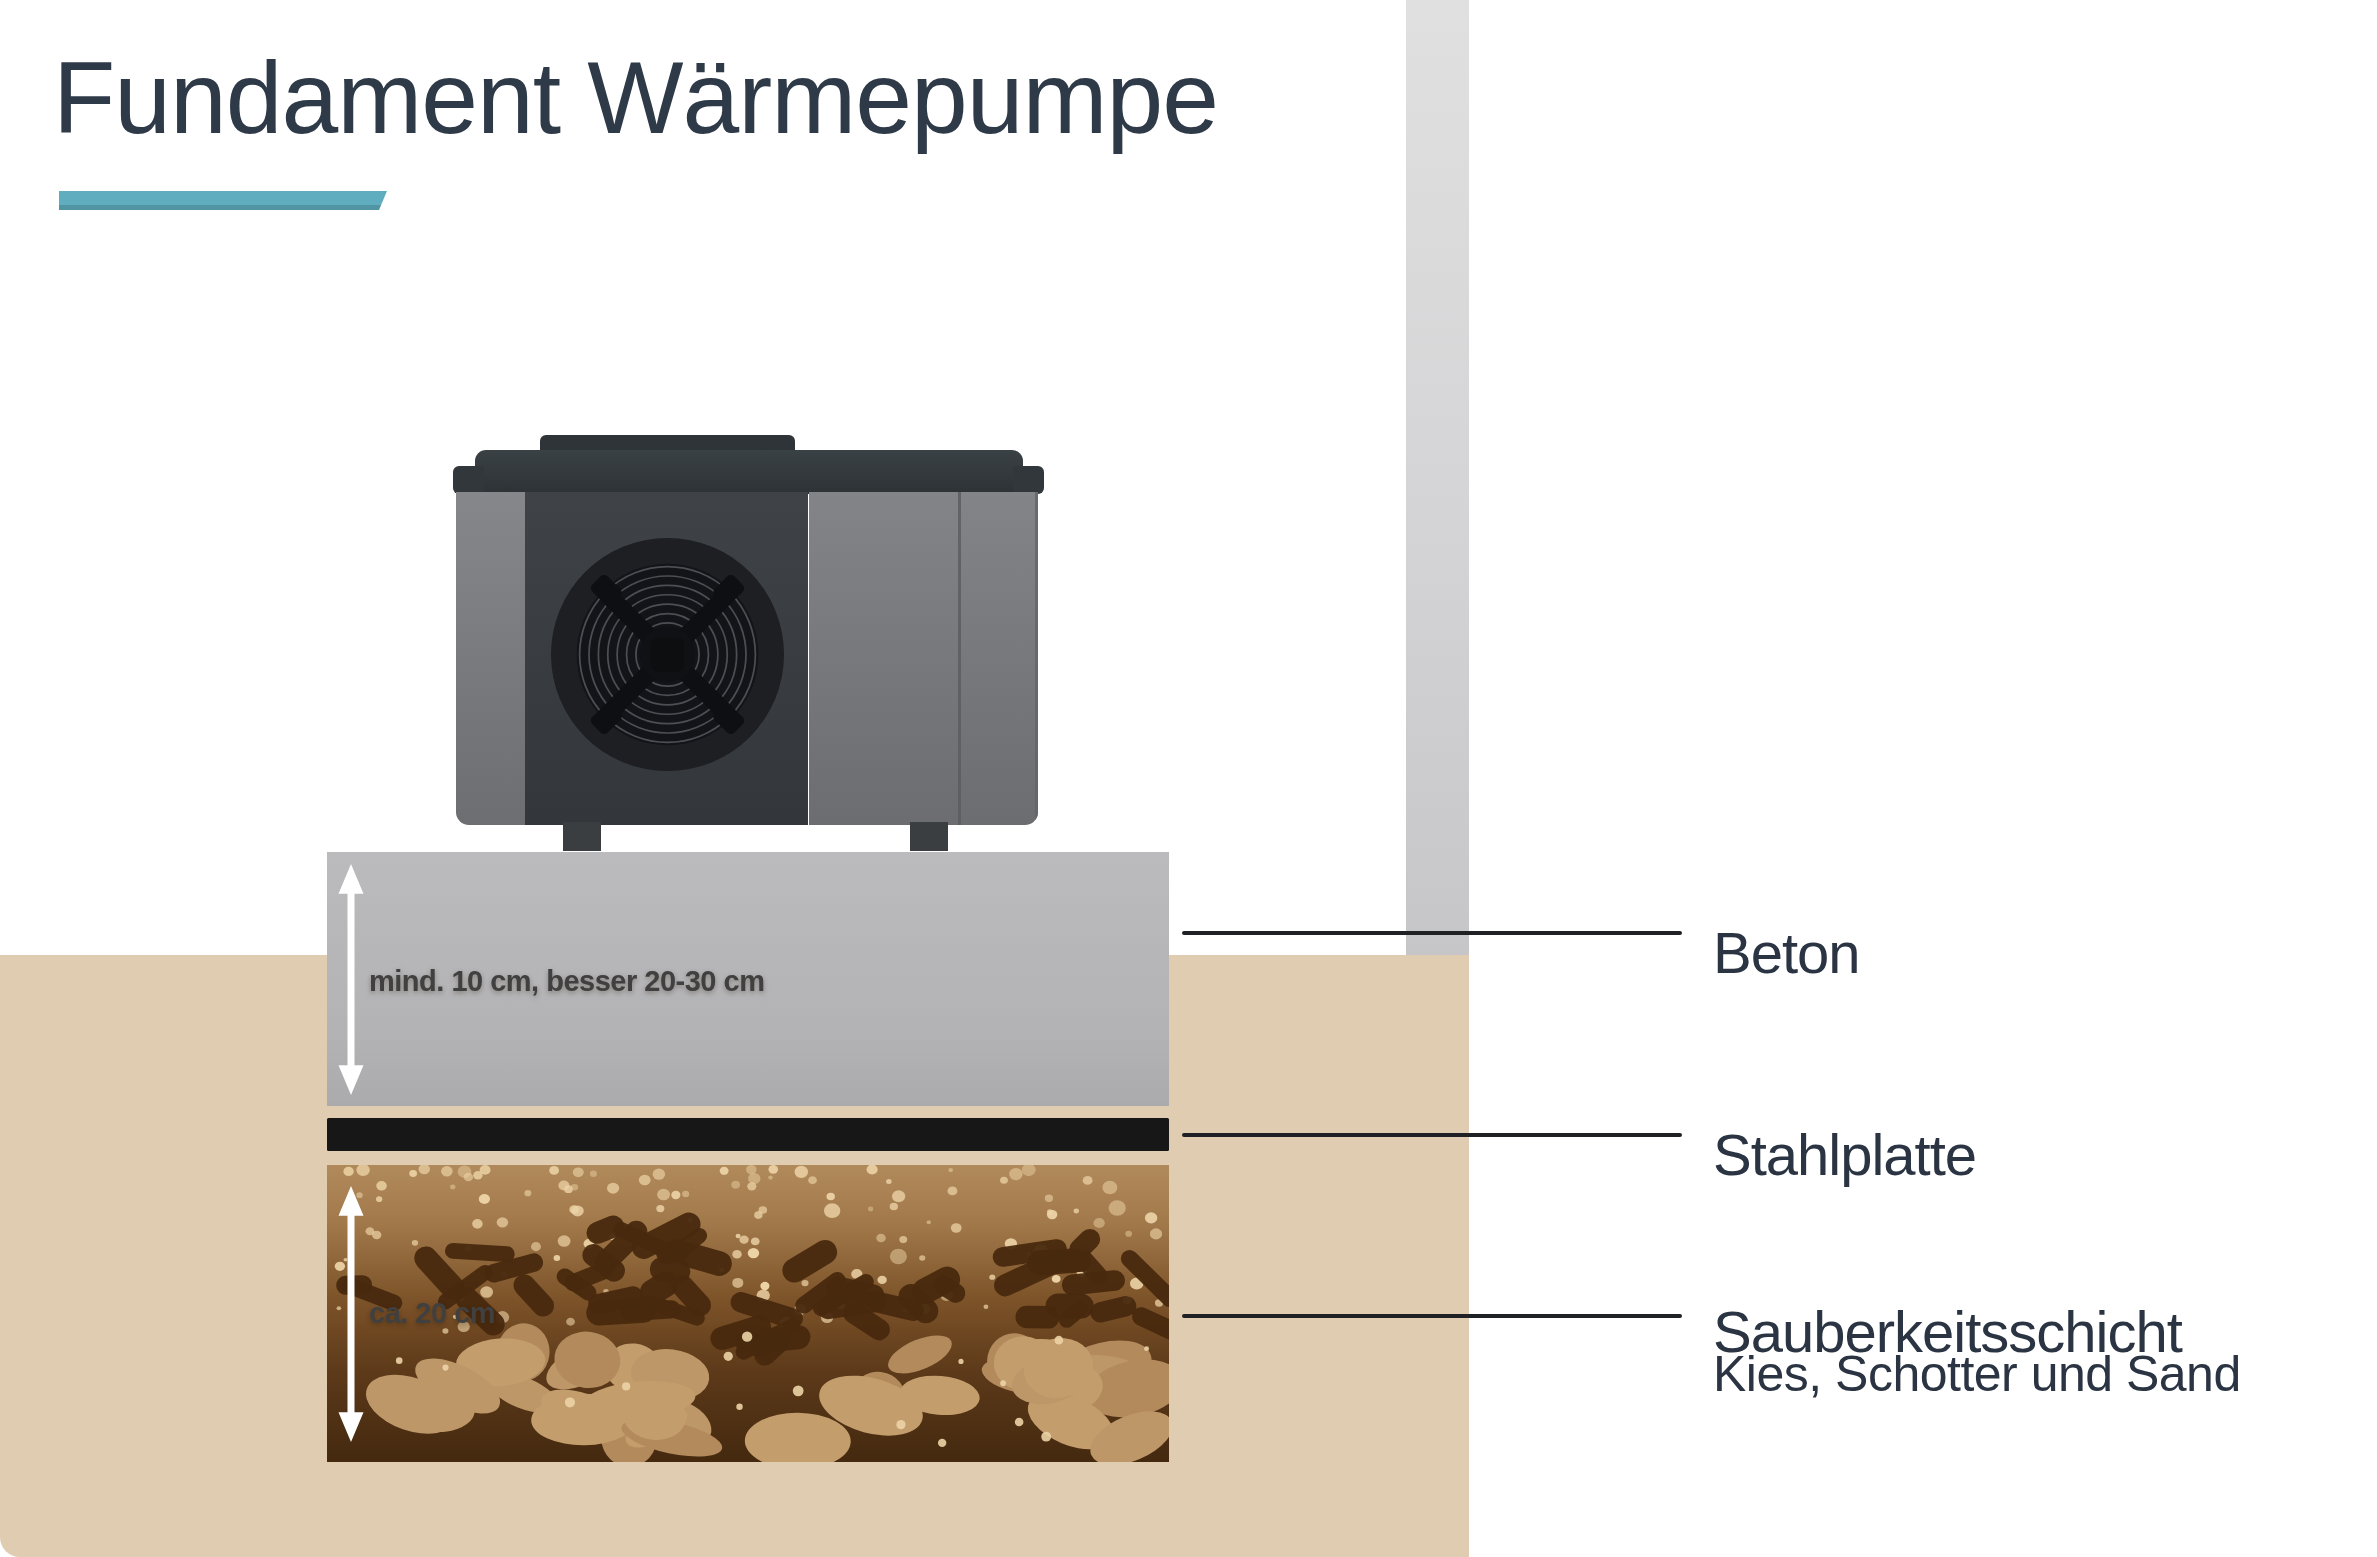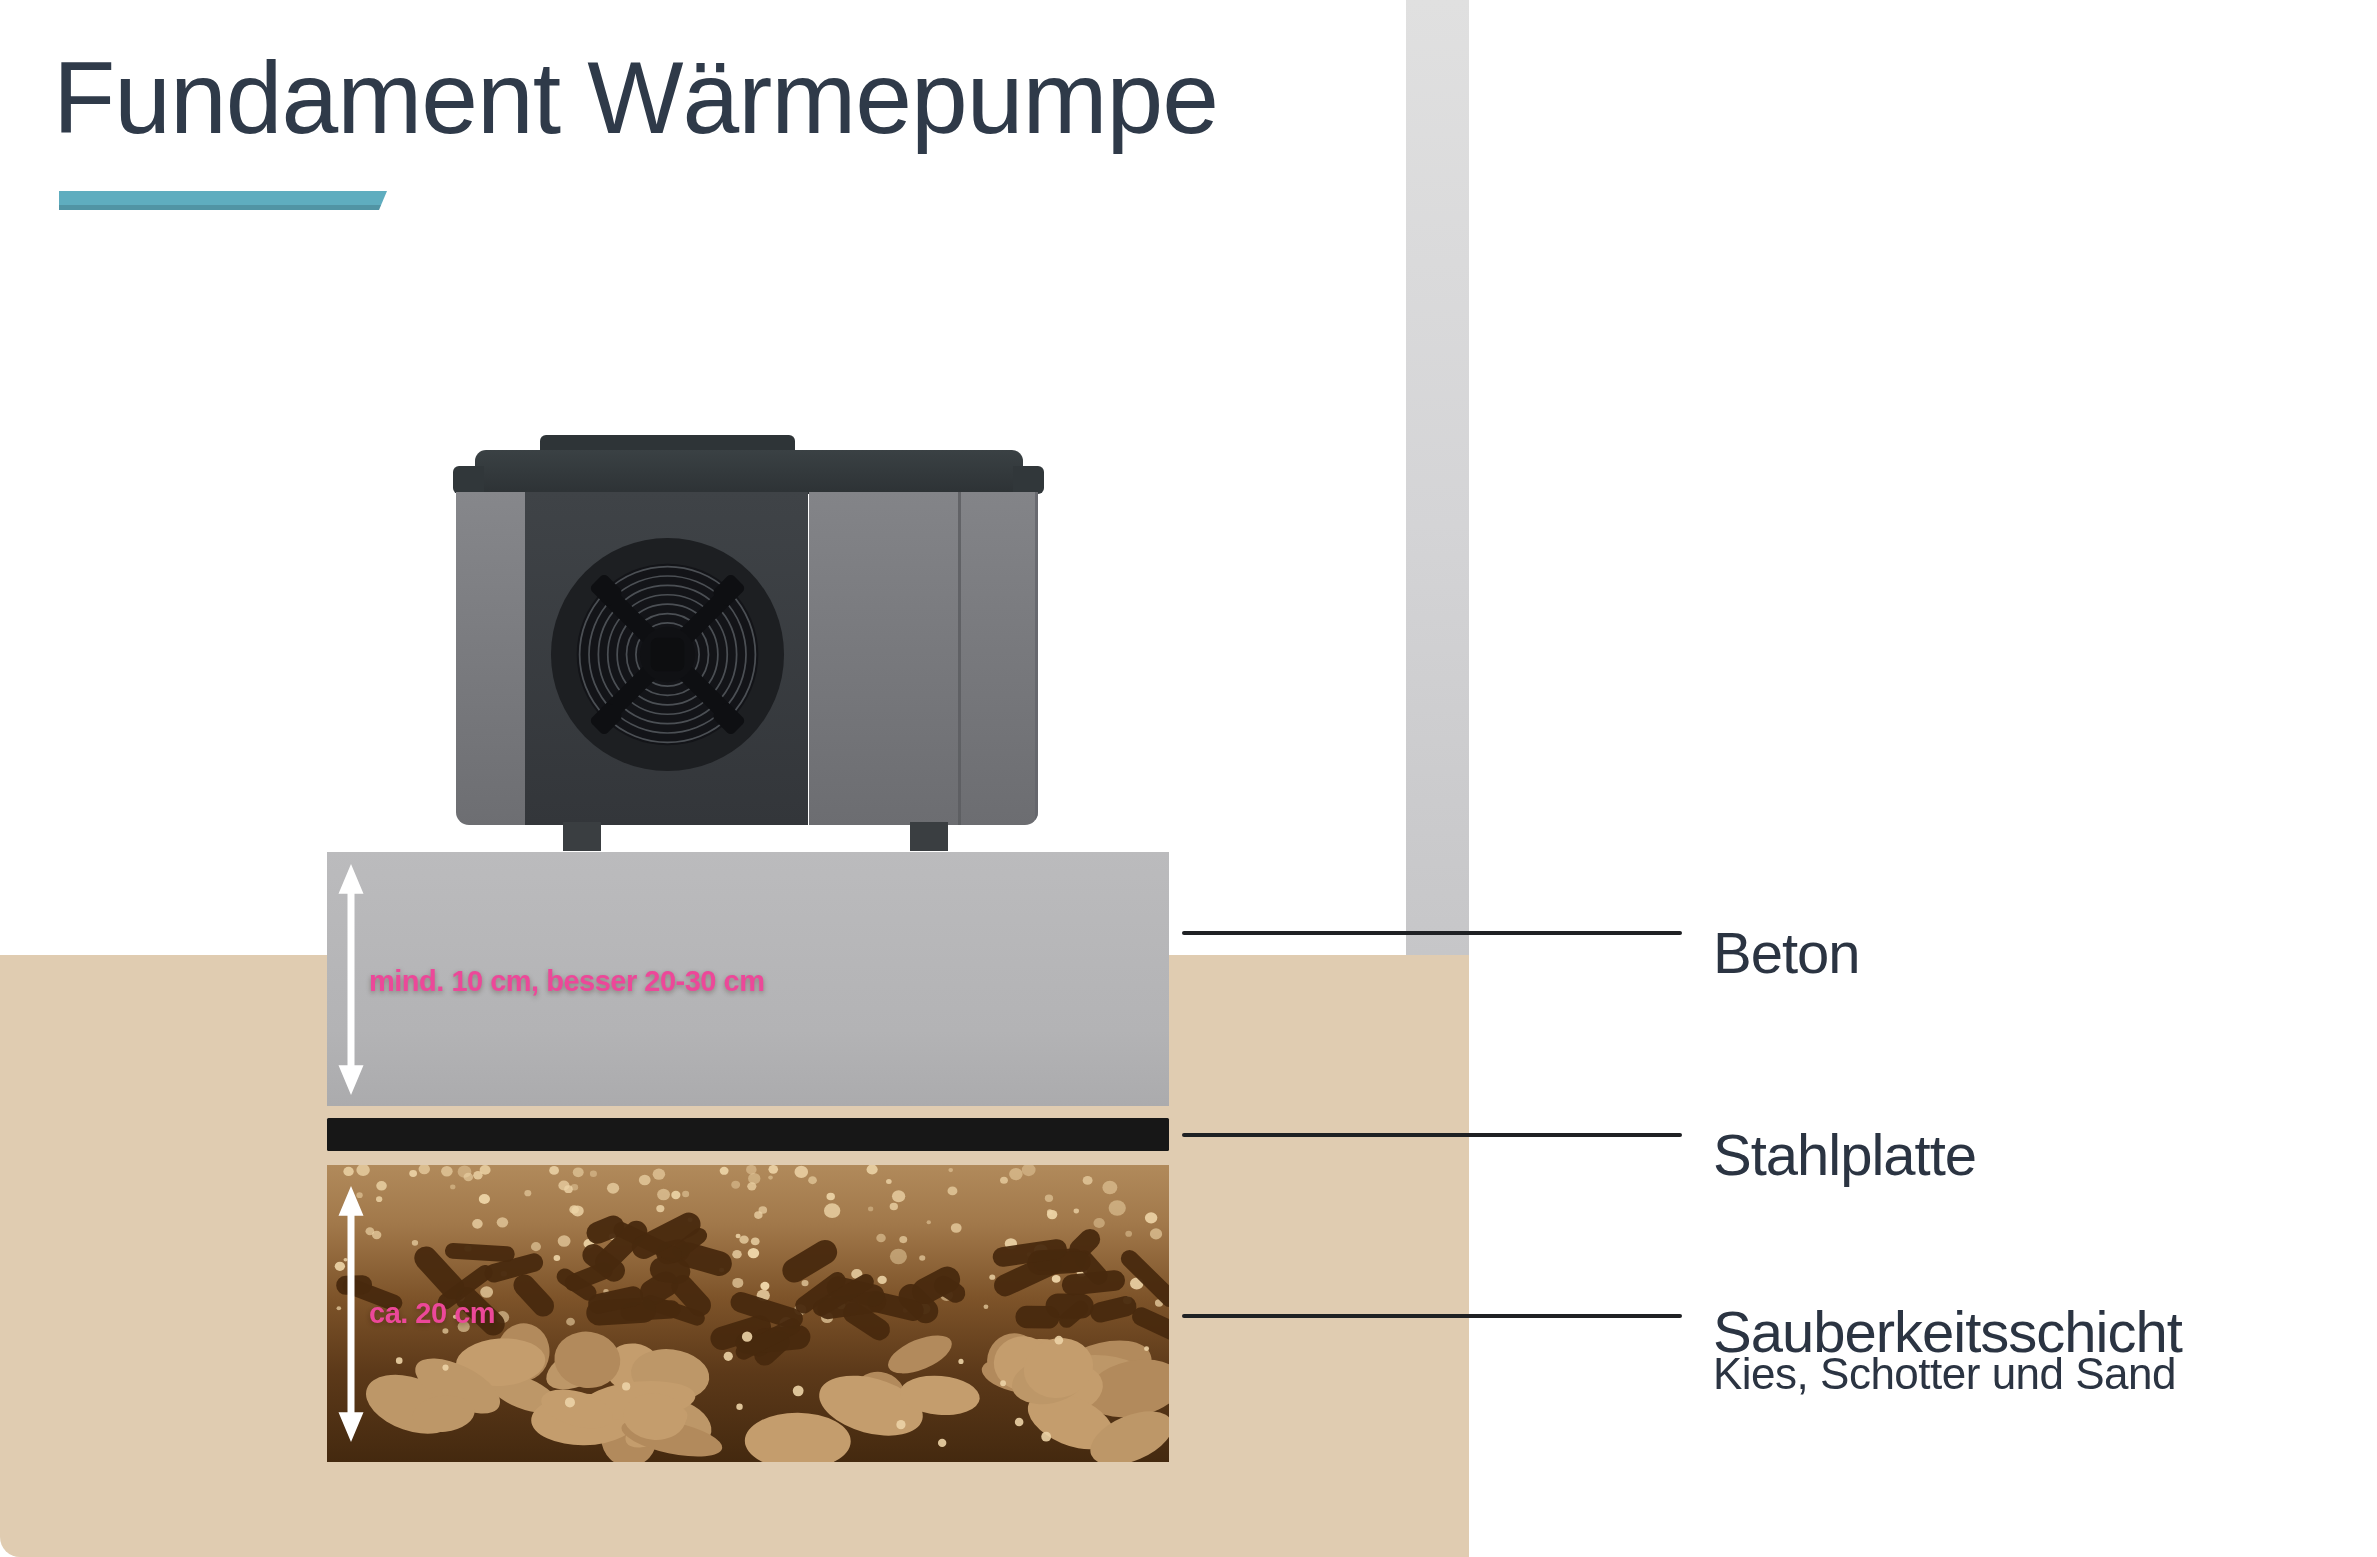--- a/index.html
+++ b/index.html
@@ -39,39 +39,39 @@
   .hp-panel.front{left:69px;width:283px;background:linear-gradient(180deg,#3f4347 0%,#33363a 100%);}
   .hp-panel.right{left:353px;width:230px;background:linear-gradient(180deg,#838488,#6c6d71);}
   .hp-seam{position:absolute;top:0;height:100%;width:2.5px;background:#5a5b5f;opacity:.8;}
   .hp-foot{position:absolute;top:822px;width:38px;height:29px;background:#3a3e41;}
   .hp-fan{position:absolute;left:549px;top:536px;width:237px;height:237px;}
   
   .slab{position:absolute;left:327px;top:852px;width:842px;height:254px;
     background:linear-gradient(180deg,#bbbbbd 0%,#b3b3b5 70%,#ababad 100%);}
   .steel{position:absolute;left:327px;top:1118px;width:842px;height:33px;background:var(--steel-black);border-radius:1.5px;}
   .gravel{position:absolute;left:327px;top:1165px;width:842px;height:297px;}
-  .dim-label{position:absolute;color:#ec4899;font-weight:bold;font-size:29px;letter-spacing:-0.5px;white-space:nowrap;
+  .dim-label{position:absolute;color:#404040;font-weight:bold;font-size:29px;letter-spacing:-0.5px;white-space:nowrap;
     text-shadow:0 2px 5px rgba(40,20,0,0.35);}
   .dim-label.concrete{left:369px;top:965px;}
   .dim-label.gravel{left:369px;top:1297px;}
   .dim-arrow{position:absolute;width:30px;}
   .dim-arrow.concrete{left:336px;top:863px;height:233px;}
   .dim-arrow.gravel{left:336px;top:1185px;height:258px;}
   
   .connector{position:absolute;height:4px;background:var(--connector-line);border-radius:2px;}
   .connector.l1{left:1182px;top:931px;width:500px;}
   .connector.l2{left:1182px;top:1133px;width:500px;}
   .connector.l3{left:1182px;top:1314px;width:500px;}
   .layer-label{position:absolute;left:1713px;transform:translateY(-50%);
     color:var(--label-ink);font-size:58px;line-height:1;letter-spacing:-1px;white-space:nowrap;margin-top:19px;}
   .layer-label.b{top:934px;}
   .layer-label.s{top:1136px;}
   .layer-label.k{top:1313px;}
   .layer-sublabel{position:absolute;left:1713px;top:1374px;transform:translateY(-50%);
-    color:var(--label-ink);font-size:44px;line-height:1;letter-spacing:-0.5px;white-space:nowrap;}
+    color:var(--label-ink);font-size:50px;line-height:1;letter-spacing:-0.5px;white-space:nowrap;}
 </style>
 </head>
 <body>
 
 <div id="stage">
 
   <div class="ground"></div>
   <div class="wall-stripe"></div>
 
   <div class="title">Fundament Wärmepumpe</div>

